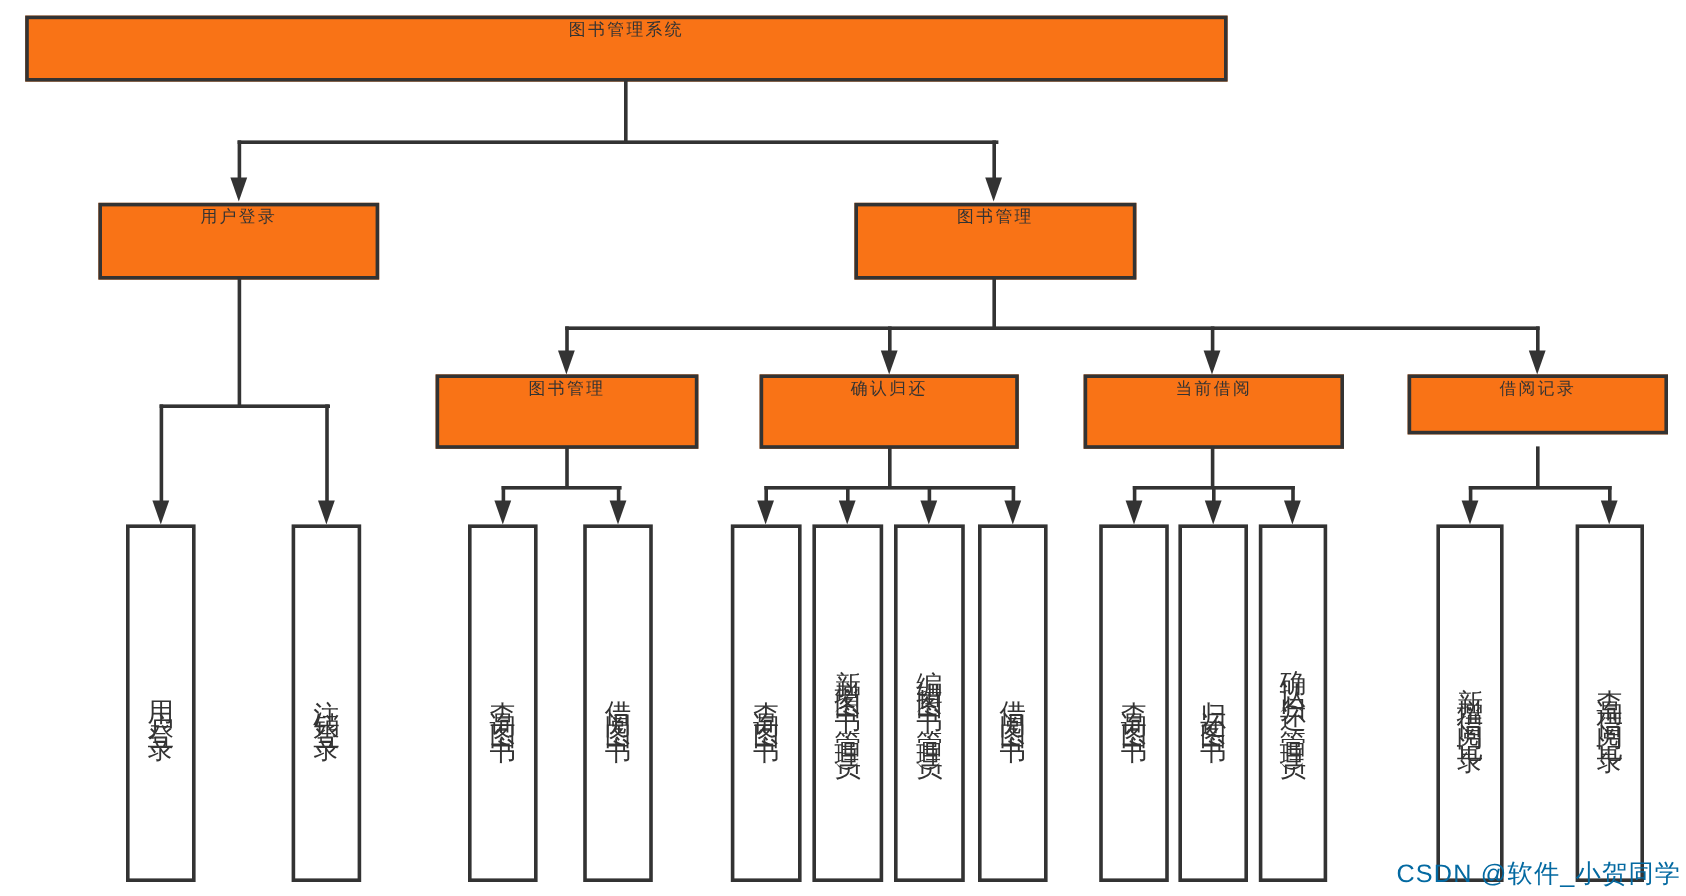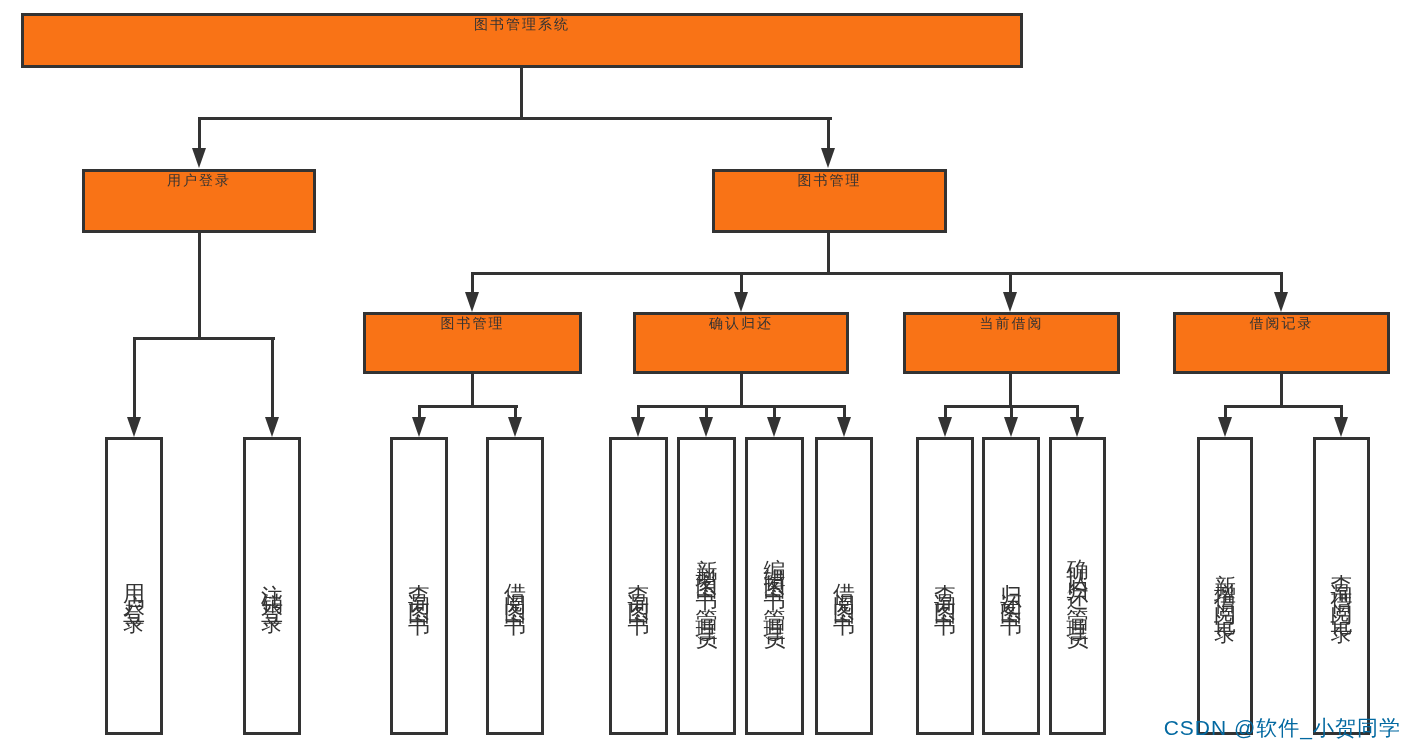--- a/index.html
+++ b/index.html
@@ -74,21 +74,21 @@
 
   <div class="hbox" style="left:363px;top:312px;width:219px;height:62px">
     <span>图书管理</span>
   </div>
   <div class="hbox" style="left:633px;top:312px;width:216px;height:62px">
     <span>确认归还</span>
   </div>
   <div class="hbox" style="left:903px;top:312px;width:217px;height:62px">
     <span>当前借阅</span>
   </div>
-  <div class="hbox" style="left:1173px;top:312px;width:217px;height:62px">
+  <div class="hbox" style="left:1173px;top:312px;width:217px;height:50px">
     <span>借阅记录</span>
   </div>
 
   <div class="ln" style="left:471px;top:372px;width:3px;height:35px"></div>
   <div class="ln" style="left:418px;top:405px;width:100px;height:3px"></div>
   <div class="ln" style="left:418px;top:405px;width:3px;height:14px"></div>
   <div class="arr" style="left:412px;top:417px"></div>
   <div class="ln" style="left:514px;top:405px;width:3px;height:14px"></div>
   <div class="arr" style="left:508px;top:417px"></div>
 

